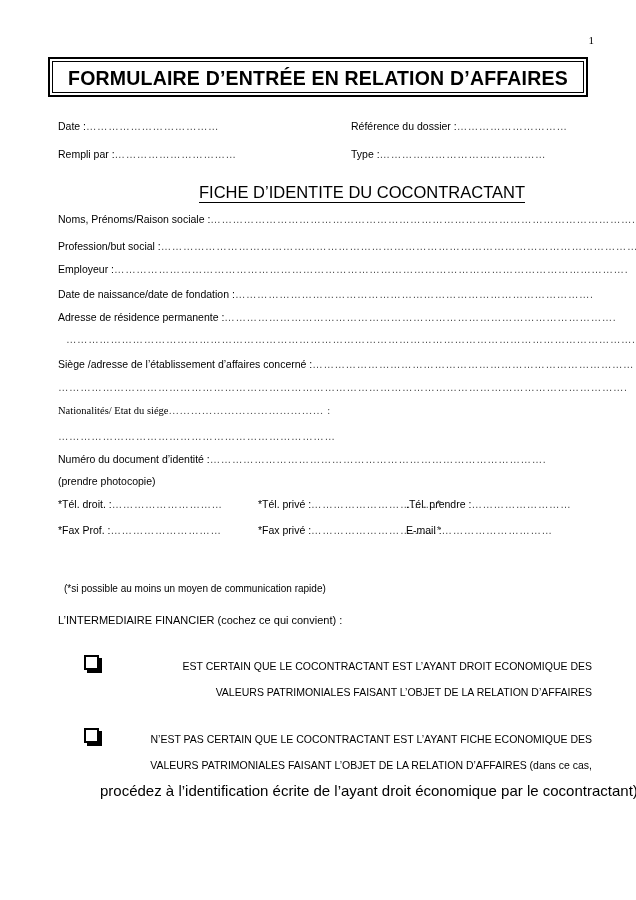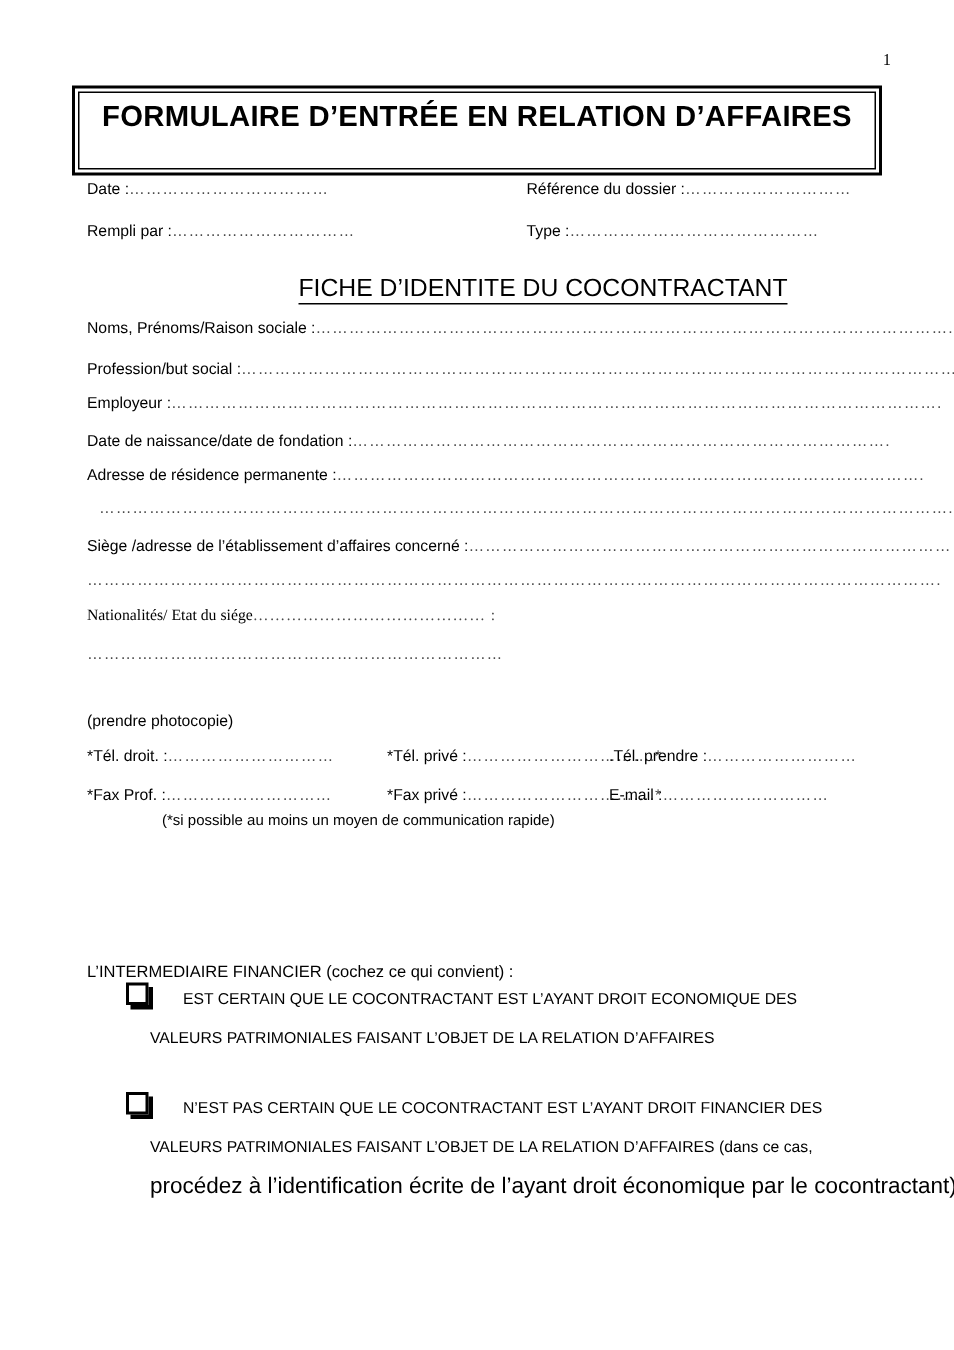--- a/index.html
+++ b/index.html
@@ -38,21 +38,21 @@
     position: absolute;
     left: 48px;
     top: 57px;
     width: 540px;
     box-sizing: border-box;
     border: 2px solid #000;
     padding: 2px;
   }
   .title-box-inner {
     border: 1px solid #000;
-    padding: 5px 0 22px 0;
+    padding: 5px 0 2px 0;
     text-align: center;
   }
   .title-text {
     font-size: 19.5px;
     font-weight: bold;
     letter-spacing: 0.2px;
     white-space: nowrap;
   }
 
   .two-col {
@@ -141,21 +141,20 @@
   .tc-1 { left: 0; }
   .tc-2 { left: 200px; }
   .tc-3 { left: 348px; }
 
   .interm-row {
     position: absolute;
     left: 58px;
     top: 614px;
     font-size: 11px;
     white-space: nowrap;
-    margin-top: 28px;
   }
 
   
   .option {
     position: absolute;
     left: 84px;
     width: 500px;
   }
   .checkbox {
     position: absolute;
@@ -171,20 +170,21 @@
   .option-lines {
     position: absolute;
     left: 38px;
     top: 0;
     width: 470px;
   }
   .opt-line {
     font-size: 10.5px;
     line-height: 26px;
     white-space: nowrap;
+    text-align: right;
   }
   .opt-line.indent-back {
     margin-left: -22px;
   }
   .opt-line.small {
     font-size: 15px;
   }
 </style>
 </head>
 <body>
@@ -240,49 +240,52 @@
   </div>
 
   <div class="cont-line" style="left:58px; top:381px;">……………………………………………………………………………………………………………………………………….</div>
 
   <div class="field-row" style="top:405px;font-family:Liberation Serif, serif;">
     <span>Nationalités/ Etat du siége</span><span class="dots">…………………………………… :</span>
   </div>
 
   <div class="cont-line" style="left:58px; top:430px;">…………………………………………………………………</div>
 
+  <div class="field-row" style="top:453px;">
+    <span>Numéro du document d’identité :</span><span class="dots">……………………………………………………………………………….</span>
+  </div>
 
   <div class="plain-row" style="top:475px;">(prendre photocopie)</div>
 
   <div class="triple-col" style="top:498px;">
     <span class="tc-1"><span>*Tél. droit. :</span><span class="dots">…………………………</span></span>
     <span class="tc-2"><span>*Tél. privé :</span><span class="dots">…………………………….*</span></span>
     <span class="tc-3"><span>.Tél. prendre :</span><span class="dots">………………………</span></span>
   </div>
 
   <div class="triple-col" style="top:524px;">
     <span class="tc-1"><span>*Fax Prof. :</span><span class="dots">…………………………</span></span>
     <span class="tc-2"><span>*Fax privé :</span><span class="dots">…………………………….*</span></span>
     <span class="tc-3"><span>E-mail :</span><span class="dots">…………………………</span></span>
   </div>
 
-  <div class="note-row" style="top:542px;margin-left:44px;">(*si possible au moins un moyen de communication rapide)</div>
+  <div class="note-row" style="top:583px;">(*si possible au moins un moyen de communication rapide)</div>
 
   <div class="interm-row">L’INTERMEDIAIRE  FINANCIER (cochez ce qui convient) :</div>
 
   <div class="option" style="top:653px;">
     <div class="checkbox"></div>
     <div class="option-lines">
       <div class="opt-line">EST CERTAIN QUE LE COCONTRACTANT  EST L’AYANT DROIT ECONOMIQUE  DES</div>
       <div class="opt-line indent-back">VALEURS PATRIMONIALES  FAISANT L’OBJET DE LA RELATION  D’AFFAIRES</div>
     </div>
   </div>
 
   <div class="option" style="top:726px;">
     <div class="checkbox"></div>
     <div class="option-lines">
-      <div class="opt-line">N’EST PAS CERTAIN QUE LE COCONTRACTANT  EST L’AYANT DROIT FINANCIER  DES</div>
+      <div class="opt-line">N’EST PAS CERTAIN QUE LE COCONTRACTANT  EST L’AYANT FICHE ECONOMIQUE  DES</div>
       <div class="opt-line indent-back">VALEURS PATRIMONIALES  FAISANT L’OBJET DE LA RELATION  D’AFFAIRES (dans ce cas,</div>
       <div class="opt-line small indent-back">procédez à l’identification écrite de l’ayant droit économique par le cocontractant)</div>
     </div>
   </div>
 
 </div>
 
 </body></html>

